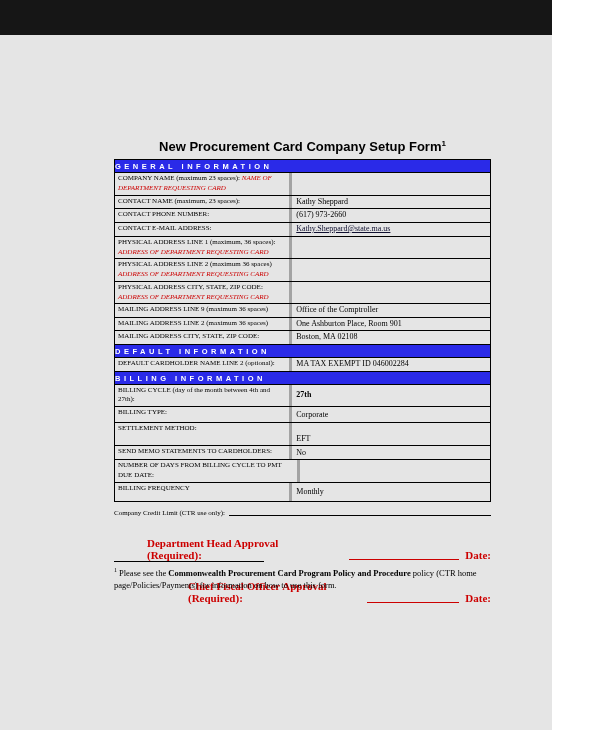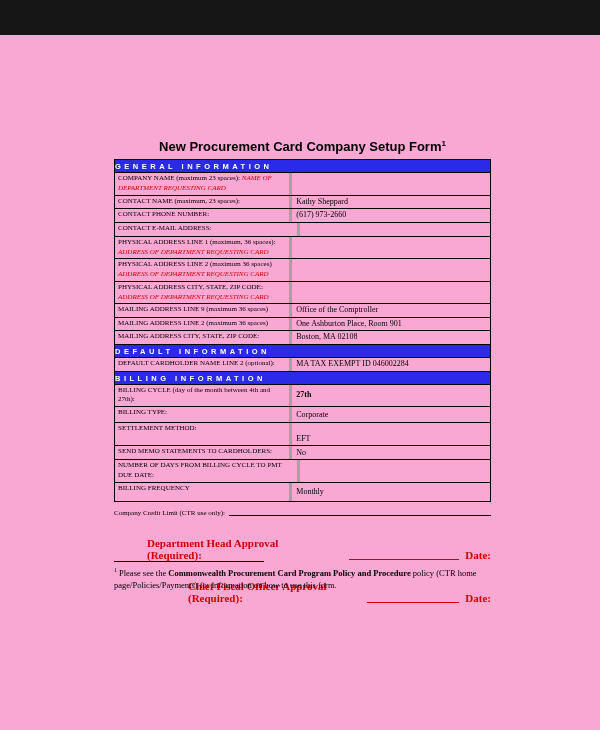--- a/index.html
+++ b/index.html
@@ -1,17 +1,17 @@
 <!DOCTYPE html>
 <html><head>
 <meta charset="utf-8">
 <style>
   html,body{margin:0;padding:0;}
   body{width:600px;height:730px;background:#ffffff;font-family:"Liberation Serif",serif;color:#000;}
-  .screen{position:relative;width:600px;height:730px;background:#f9a8d4;overflow:hidden;}
+  .screen{position:relative;width:552px;height:730px;background:#e5e5e5;overflow:hidden;}
   .topbar{position:absolute;top:0;left:0;width:600px;height:35px;background:#161616;}
   .doc{position:absolute;left:114px;top:139px;width:377px;}
   .title{font-family:"Liberation Sans",sans-serif;font-size:13px;font-weight:bold;text-align:center;margin:0 0 5px 0;white-space:nowrap;}
   .title sup{font-size:8px;}
   .ftable{border:1px solid #000;}
   .sec-header{background:#2a2ae8;color:#fff;font-family:"Liberation Sans",sans-serif;font-weight:bold;
     font-size:7.5px;letter-spacing:3.5px;padding:2px 0 1px 0;border-bottom:1px solid #000;}
   .row{display:flex;border-bottom:1px solid #000;}
   .row.last{border-bottom:none;}
   .cell-l{width:47%;border-right:3px solid #a3a3a3;padding:1px 3px;font-size:7px;line-height:1.4;}
@@ -64,20 +64,23 @@
 
       <div class="row h12">
         <div class="cell-l"><span>CONTACT PHONE NUMBER:</span></div>
         <div class="cell-r">
             <span class="val">(617) 973-2660</span>
           </div>
       </div>
 
       <div class="row h13">
         <div class="cell-l"><span>CONTACT E-MAIL ADDRESS:</span></div>
+        <div class="cell-r">
+            <span class="val link">Kathy.Sheppard@state.ma.us</span>
+          </div>
       </div>
 
       <div class="row h19">
         <div class="cell-l">
           <span>PHYSICAL ADDRESS LINE 1 (maximum, 36 spaces):</span>
           <span class="note">ADDRESS OF DEPARTMENT REQUESTING CARD</span>
         </div>
         <div class="cell-r">
             <span class="val"></span>
           </div>

